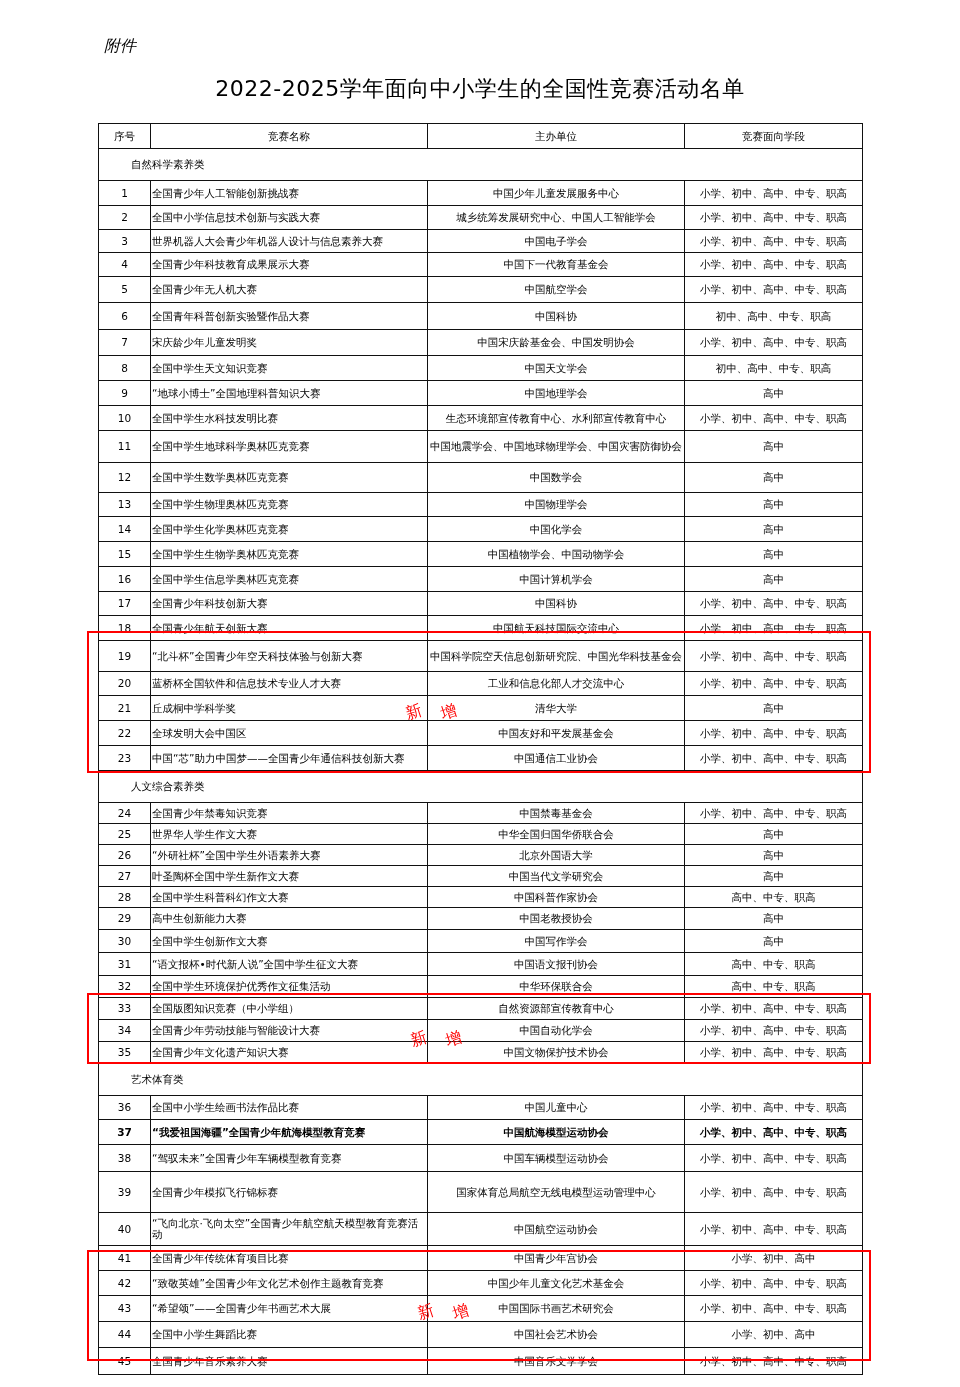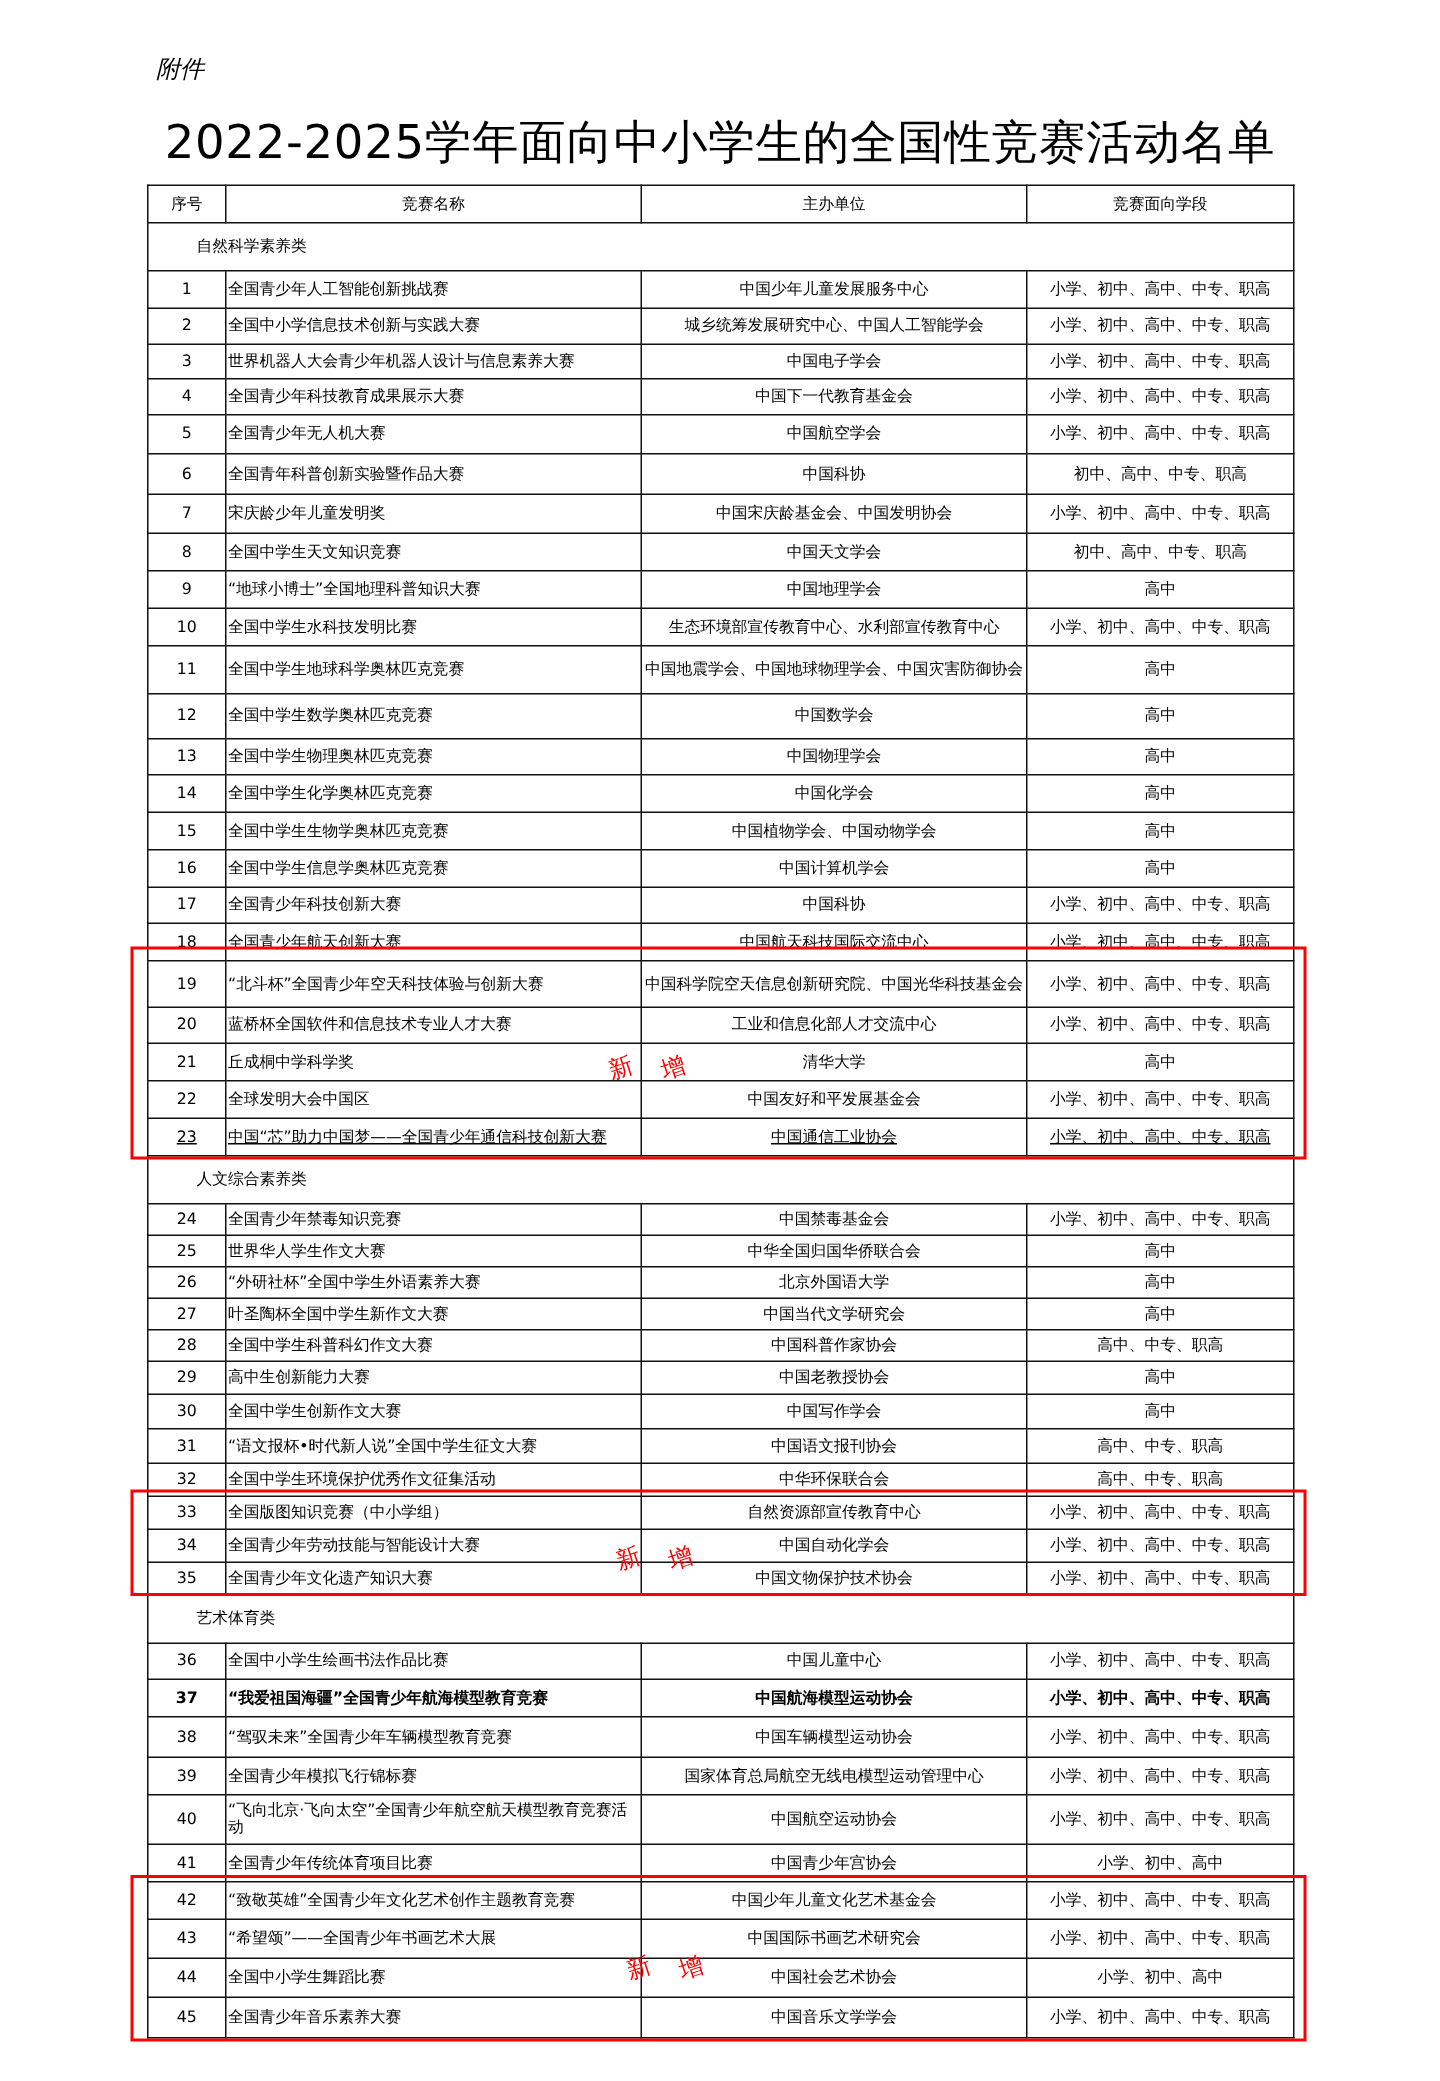--- a/index.html
+++ b/index.html
@@ -1,18 +1,18 @@
 <!DOCTYPE html>
 <html><head>
 <meta charset="utf-8">
 <style>
   html,body{margin:0;padding:0;background:#fff;}
   body{width:960px;height:1387px;position:relative;font-family:"DejaVu Sans","Liberation Sans",sans-serif;color:#000;overflow:hidden;}
   .attach{position:absolute;left:104px;top:36px;font-size:16px;font-style:italic;}
-  .title{position:absolute;left:0;width:960px;top:74px;text-align:center;font-size:31px;letter-spacing:0.5px;}
+  .title{position:absolute;left:0;width:960px;top:74px;text-align:center;font-size:22px;letter-spacing:0.5px;}
   #tbl{position:absolute;left:98px;top:123px;width:764px;border-collapse:collapse;table-layout:fixed;font-size:10.5px;}
   #tbl td{border:1.2px solid #111;padding:0 2px;overflow:hidden;white-space:nowrap;line-height:11px;}
   #tbl td.c0{text-align:center;}
   #tbl td.c1{text-align:left;padding-left:1px;}
   #tbl td.c2{text-align:center;white-space:normal;}
   #tbl td.c3{text-align:center;}
   #tbl td.cat{text-align:left;padding-left:32px;}
   #tbl td.wrap{white-space:normal;}
   .redbox{position:absolute;left:87px;width:784px;border:2.5px solid #ff0000;box-sizing:border-box;pointer-events:none;}
   .newmark{position:absolute;color:#ff0000;font-size:16px;pointer-events:none;}
@@ -166,21 +166,21 @@
         <td class="c1">丘成桐中学科学奖</td>
         <td class="c2">清华大学</td>
         <td class="c3">高中</td>
       </tr>
       <tr style="height: 25px;">
         <td class="c0">22</td>
         <td class="c1">全球发明大会中国区</td>
         <td class="c2">中国友好和平发展基金会</td>
         <td class="c3">小学、初中、高中、中专、职高</td>
       </tr>
-      <tr style="height: 25px; text-decoration: underline;">
+      <tr style="height: 25px;">
         <td class="c0">23</td>
         <td class="c1">中国“芯”助力中国梦——全国青少年通信科技创新大赛</td>
         <td class="c2">中国通信工业协会</td>
         <td class="c3">小学、初中、高中、中专、职高</td>
       </tr>
       <tr style="height: 32px;">
         <td class="cat" colspan="4">人文综合素养类</td>
       </tr>
       <tr style="height: 21px;">
         <td class="c0">24</td>
@@ -268,21 +268,21 @@
         <td class="c1"> “我爱祖国海疆”全国青少年航海模型教育竞赛</td>
         <td class="c2">中国航海模型运动协会</td>
         <td class="c3">小学、初中、高中、中专、职高</td>
       </tr>
       <tr style="height: 27px;">
         <td class="c0">38</td>
         <td class="c1"> “驾驭未来”全国青少年车辆模型教育竞赛</td>
         <td class="c2">中国车辆模型运动协会</td>
         <td class="c3">小学、初中、高中、中专、职高</td>
       </tr>
-      <tr style="height: 25px;">
+      <tr style="height: 41px;">
         <td class="c0">39</td>
         <td class="c1">全国青少年模拟飞行锦标赛</td>
         <td class="c2">国家体育总局航空无线电模型运动管理中心</td>
         <td class="c3">小学、初中、高中、中专、职高</td>
       </tr>
       <tr style="height: 33px;">
         <td class="c0">40</td>
         <td class="c1 wrap"> “飞向北京·飞向太空”全国青少年航空航天模型教育竞赛活动</td>
         <td class="c2">中国航空运动协会</td>
         <td class="c3">小学、初中、高中、中专、职高</td>

